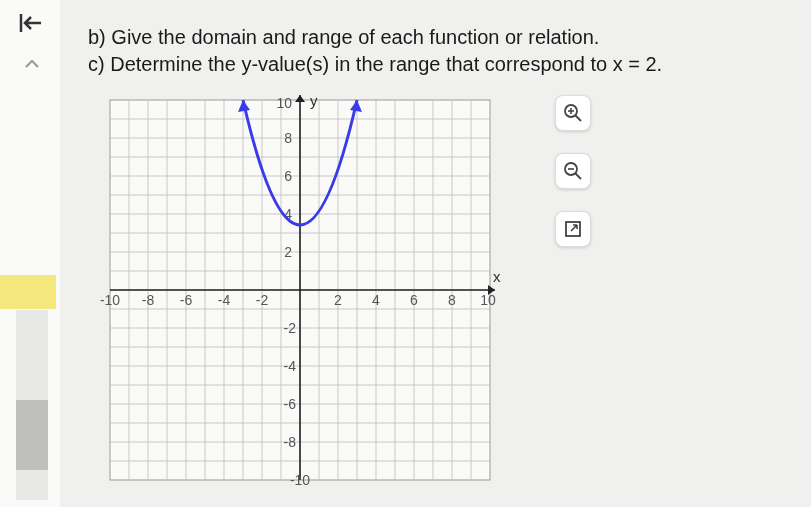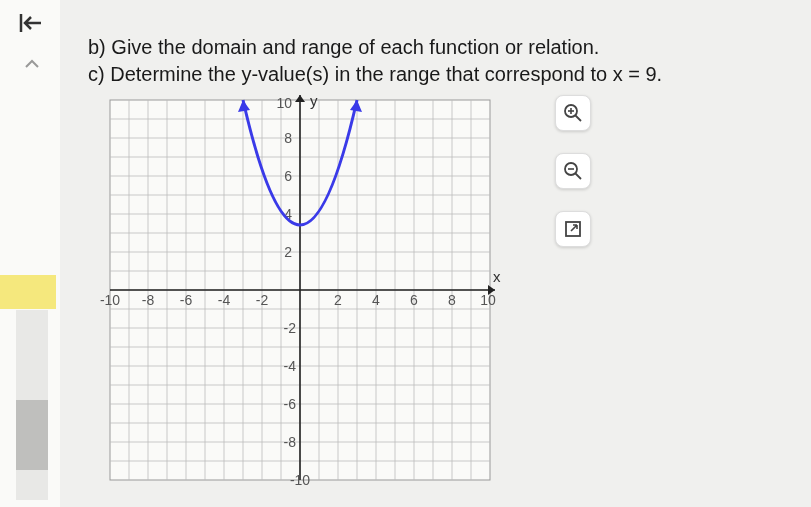--- a/index.html
+++ b/index.html
@@ -61,21 +61,21 @@
       top: 400px;
       width: 32px;
       height: 70px;
       background: #bfbfbd;
     }
     .content {
       position: absolute;
       left: 80px;
       top: 0;
       right: 8px;
-      padding-top: 18px;
+      padding-top: 8px;
     }
     .question-line {
       font-size: 20px;
       color: #1a1a1a;
       line-height: 1.35;
       padding-left: 8px;
     }
     .graph-area {
       position: absolute;
       left: 100px;
@@ -131,21 +131,21 @@
       </svg>
   </div>
   <div class="highlight-bar"></div>
   <div class="scrollbar-track"></div>
   <div class="scrollbar-thumb"></div>
 </div>
 
 <div class="content">
   <div class="question-line" style="color:#888;font-size:12px;padding-left:10px;">&nbsp;</div>
   <div class="question-line">b) Give the domain and range of each function or relation.</div>
-  <div class="question-line">c) Determine the y-value(s) in the range that correspond to x = 9.</div>
+  <div class="question-line">c) Determine the y-value(s) in the range that correspond to x = 2.</div>
 </div>
 
 <div class="graph-area">
   <svg width="410" height="400" viewBox="0 0 410 400">
 
     <rect x="10" y="10" width="380" height="380" fill="#fafaf8" stroke="#999" stroke-width="1"></rect>
 
     <g stroke="#bbb" stroke-width="0.8">
       <line x1="10" y1="29" x2="390" y2="29"></line>
         <line x1="10" y1="48" x2="390" y2="48"></line>

